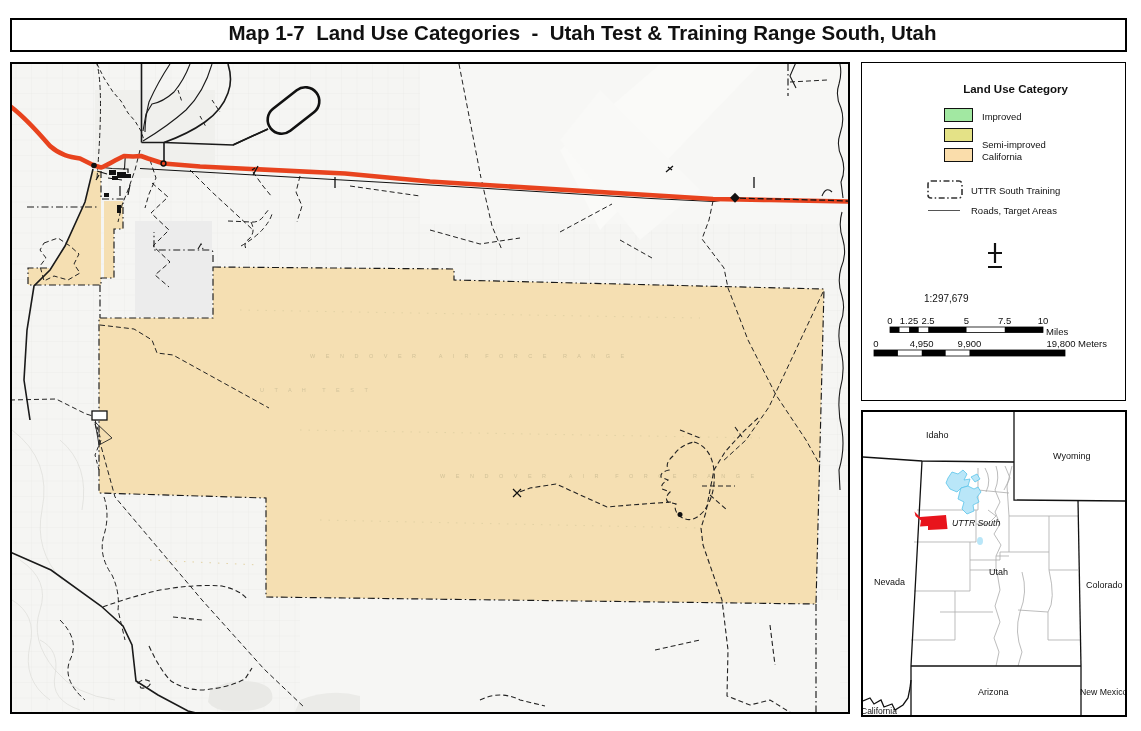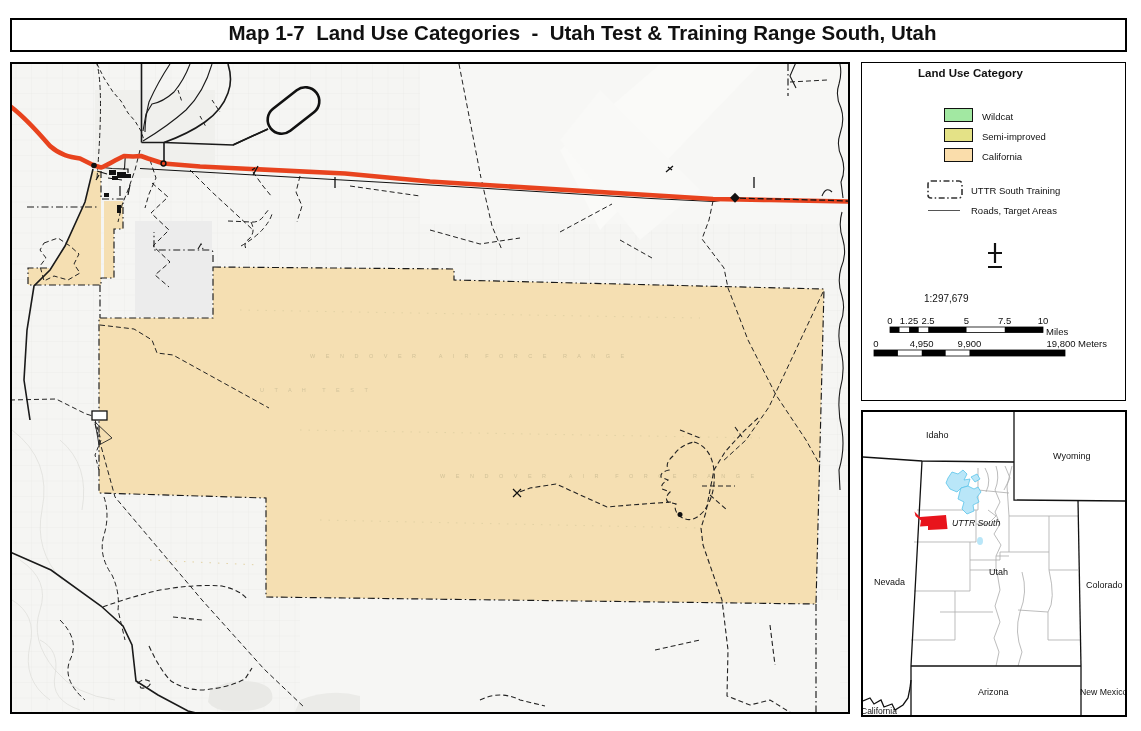--- a/index.html
+++ b/index.html
@@ -187,27 +187,27 @@
   <circle cx="163.5" cy="163.5" r="2.4" fill="none" stroke="#111" stroke-width="1.5"></circle>
   <circle cx="94" cy="165.5" r="2.8" fill="#111"></circle>
   <rect x="731.5" y="194.3" width="7" height="7" transform="rotate(45 735 197.8)" fill="#111"></rect>
 
   <path d="M253,175 L258,166 M255,168 L252,170 M666,172 L673,166 M668,167 L672,170 M754,177 L754,188 M335,177 L335,188" fill="none" stroke="#111" stroke-width="1.3"></path>
 </svg>
 </div>
 
 <div class="abs" style="left:861px;top:62px;width:263px;height:337px;border:1.5px solid #000;background:#fff;">
 
-  <div class="abs" style="left:56px;top:4px;width:150px;text-align:left;font-weight:bold;font-size:11.5px;color:#111;">Land Use Category</div>
+  <div class="abs" style="left:56px;top:20px;width:150px;text-align:right;font-weight:bold;font-size:11.5px;color:#111;">Land Use Category</div>
 
   <div class="abs" style="left:82px;top:45px;width:27px;height:12px;background:#a2e8a2;border:1.2px solid #111;"></div>
-  <div class="abs" style="left:120px;top:48px;font-size:9.5px;color:#111;">Wildcat</div>
+  <div class="abs" style="left:120px;top:48px;font-size:9.5px;color:#111;">Improved</div>
 
   <div class="abs" style="left:82px;top:65px;width:27px;height:12px;background:#e4e287;border:1.2px solid #111;"></div>
-  <div class="abs" style="left:120px;top:68px;font-size:9.5px;color:#111;">Semi-improved</div>
+  <div class="abs" style="left:120px;top:76px;font-size:9.5px;color:#111;">Semi-improved</div>
 
   <div class="abs" style="left:82px;top:85px;width:27px;height:12px;background:#faddab;border:1.2px solid #111;"></div>
   <div class="abs" style="left:120px;top:88px;font-size:9.5px;color:#111;">California</div>
 
   <svg class="abs" style="left:64px;top:116px;" width="40" height="22" viewBox="0 0 40 22">
     <rect x="2" y="2" width="34" height="17" rx="3" fill="none" stroke="#333" stroke-width="1.6" stroke-dasharray="6,2.5,1.5,2.5"></rect>
   </svg>
   <div class="abs" style="left:109px;top:122px;font-size:9.5px;color:#111;">UTTR South Training</div>
 
   <div class="abs" style="left:66px;top:147px;width:32px;height:1px;background:#555;"></div>

